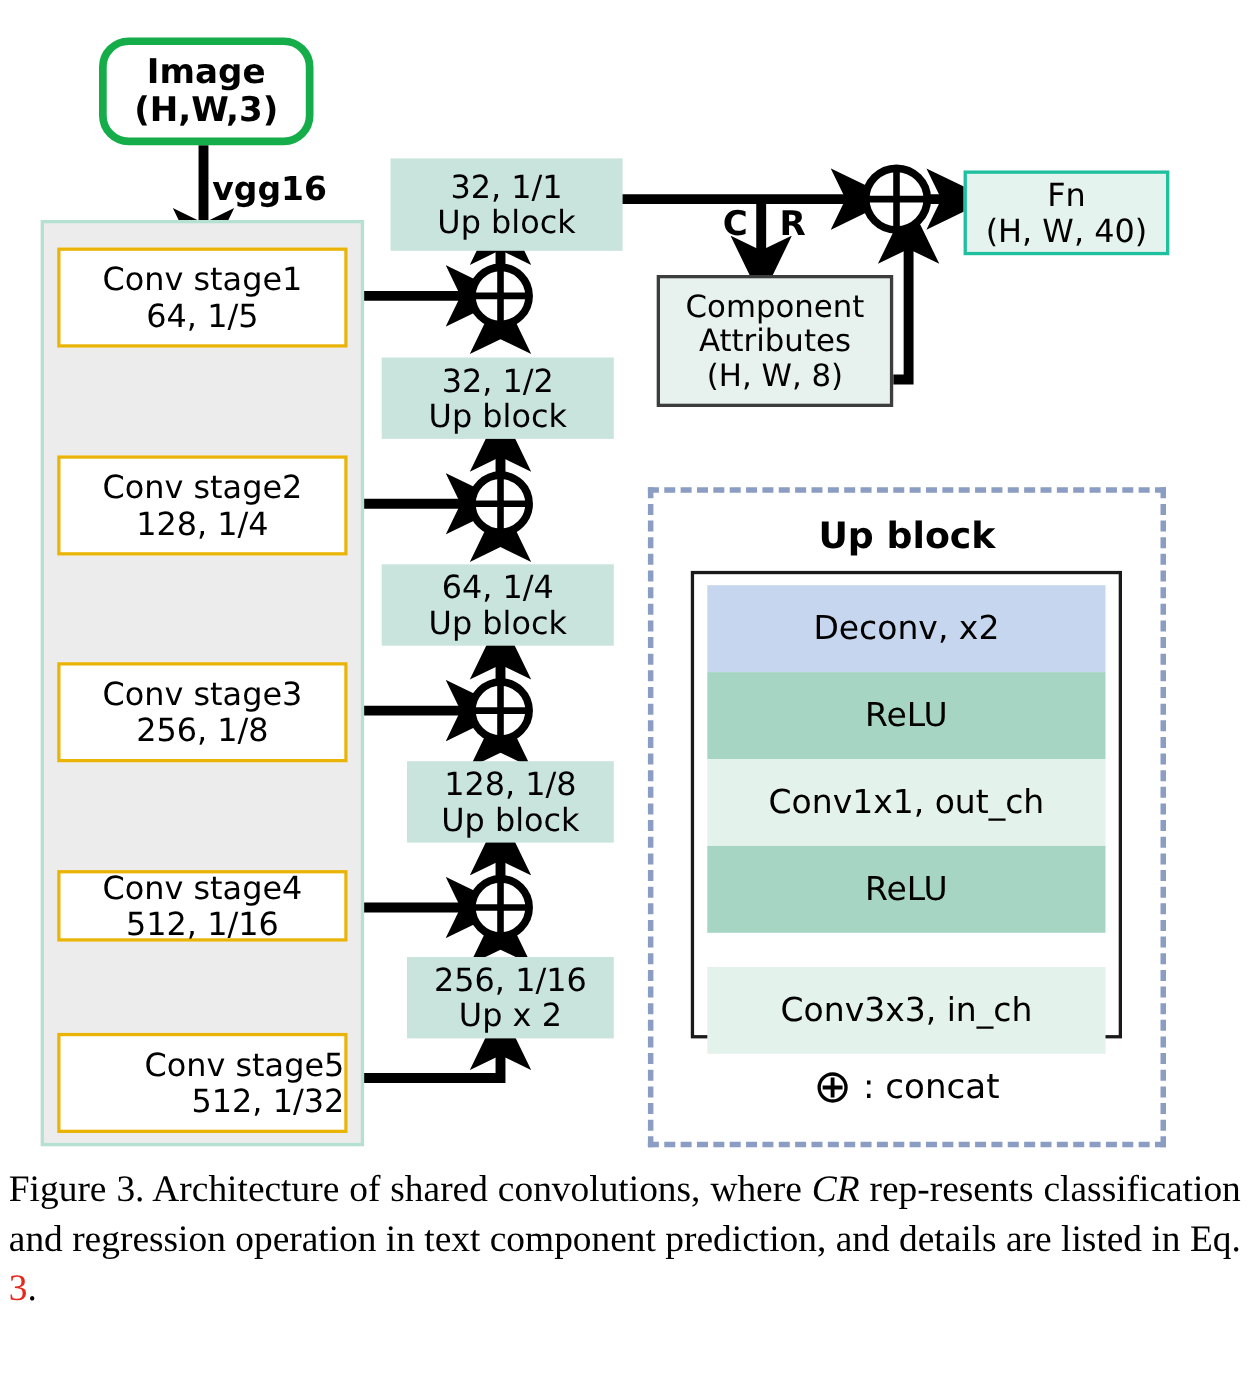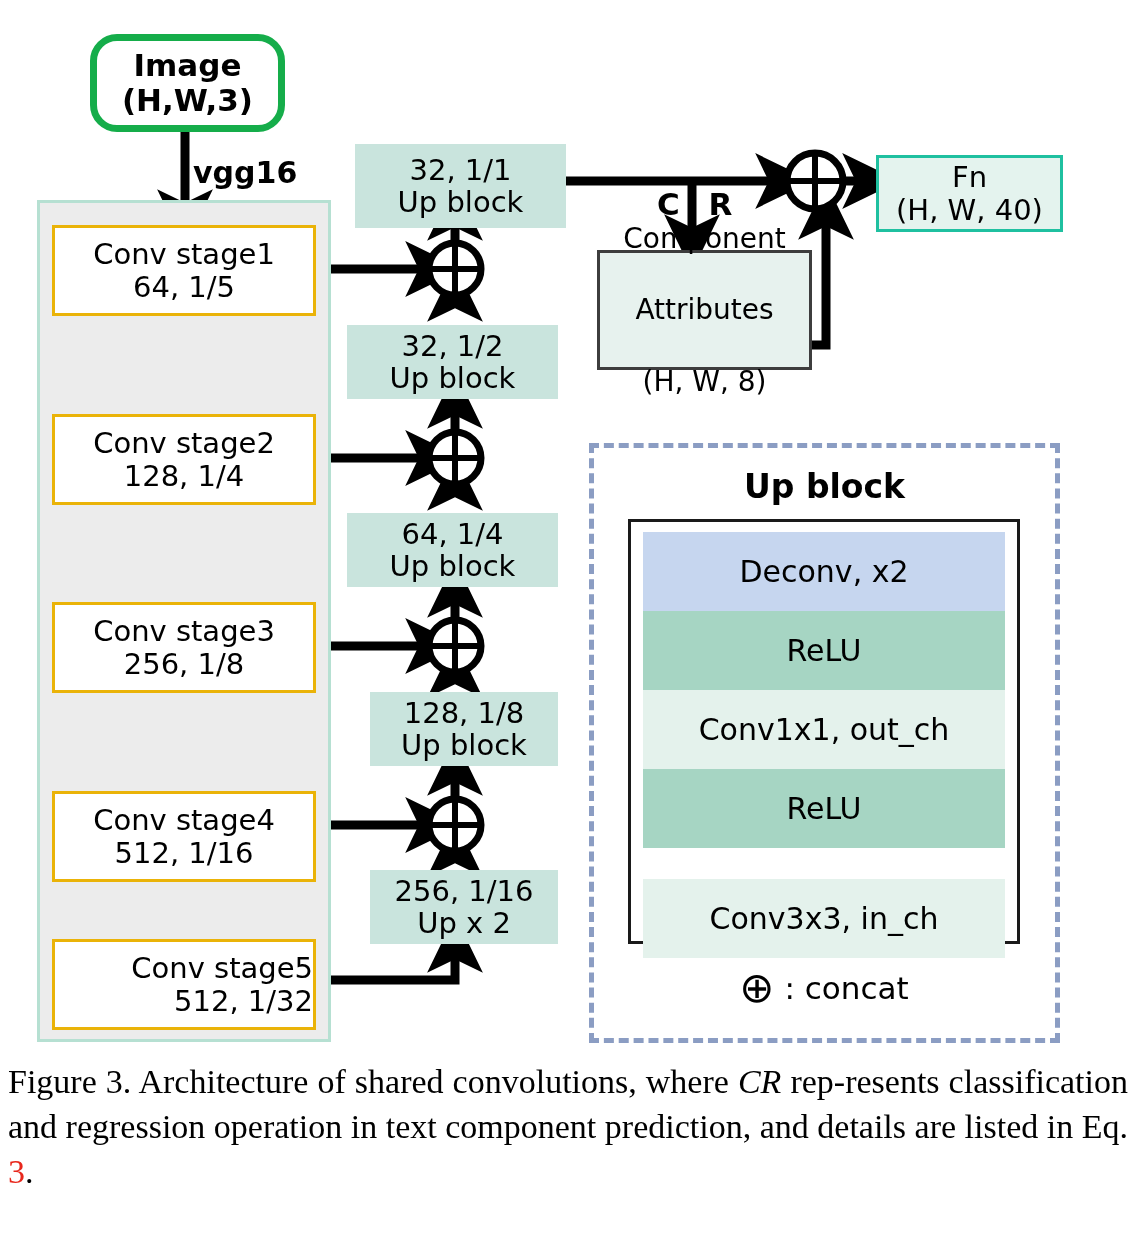--- a/index.html
+++ b/index.html
@@ -210,21 +210,21 @@
     <span>64, 1/5</span>
   </div>
   <div class="abs txt conv-box" style="left:52px; top:414px; width:264px; height:91px;">
     <span>Conv stage2</span>
     <span>128, 1/4</span>
   </div>
   <div class="abs txt conv-box" style="left:52px; top:602px; width:264px; height:91px;">
     <span>Conv stage3</span>
     <span>256, 1/8</span>
   </div>
-  <div class="abs txt conv-box" style="left:52px; top:791px; width:264px; height:91px;">
+  <div class="abs txt conv-box" style="left:52px; top:791px; width:264px; height:65px;">
     <span>Conv stage4</span>
     <span>512, 1/16</span>
   </div>
   <div class="abs txt conv-box" style="left:52px; top:939px; width:264px; height:91px;align-items:flex-end;">
     <span>Conv stage5</span>
     <span>512, 1/32</span>
   </div>
 
   <div class="abs txt up-block" style="left:355px; top:144px; width:211px; height:84px;">
     <span>32, 1/1</span>
@@ -245,21 +245,21 @@
   <div class="abs txt up-block" style="left:370px; top:870px; width:188px; height:74px;">
     <span>256, 1/16</span>
     <span>Up x 2</span>
   </div>
 
 
   <div class="abs label" style="left:657px; top:186px; font-size:31px; letter-spacing:9px;">
     <span>C R</span>
   </div>
 
-  <div class="abs txt comp-box" style="left:597px; top:250px; width:215px; height:120px;gap:40px;">
+  <div class="abs txt comp-box" style="left:597px; top:250px; width:215px; height:120px;">
     <span>Component</span>
     <span>Attributes</span>
     <span>(H, W, 8)</span>
   </div>
 
   <div class="abs txt fn-box" style="left:876px; top:131px; width:187px; height:77px;margin-top:24px;">
     <span>Fn</span>
     <span>(H, W, 40)</span>
   </div>
 

